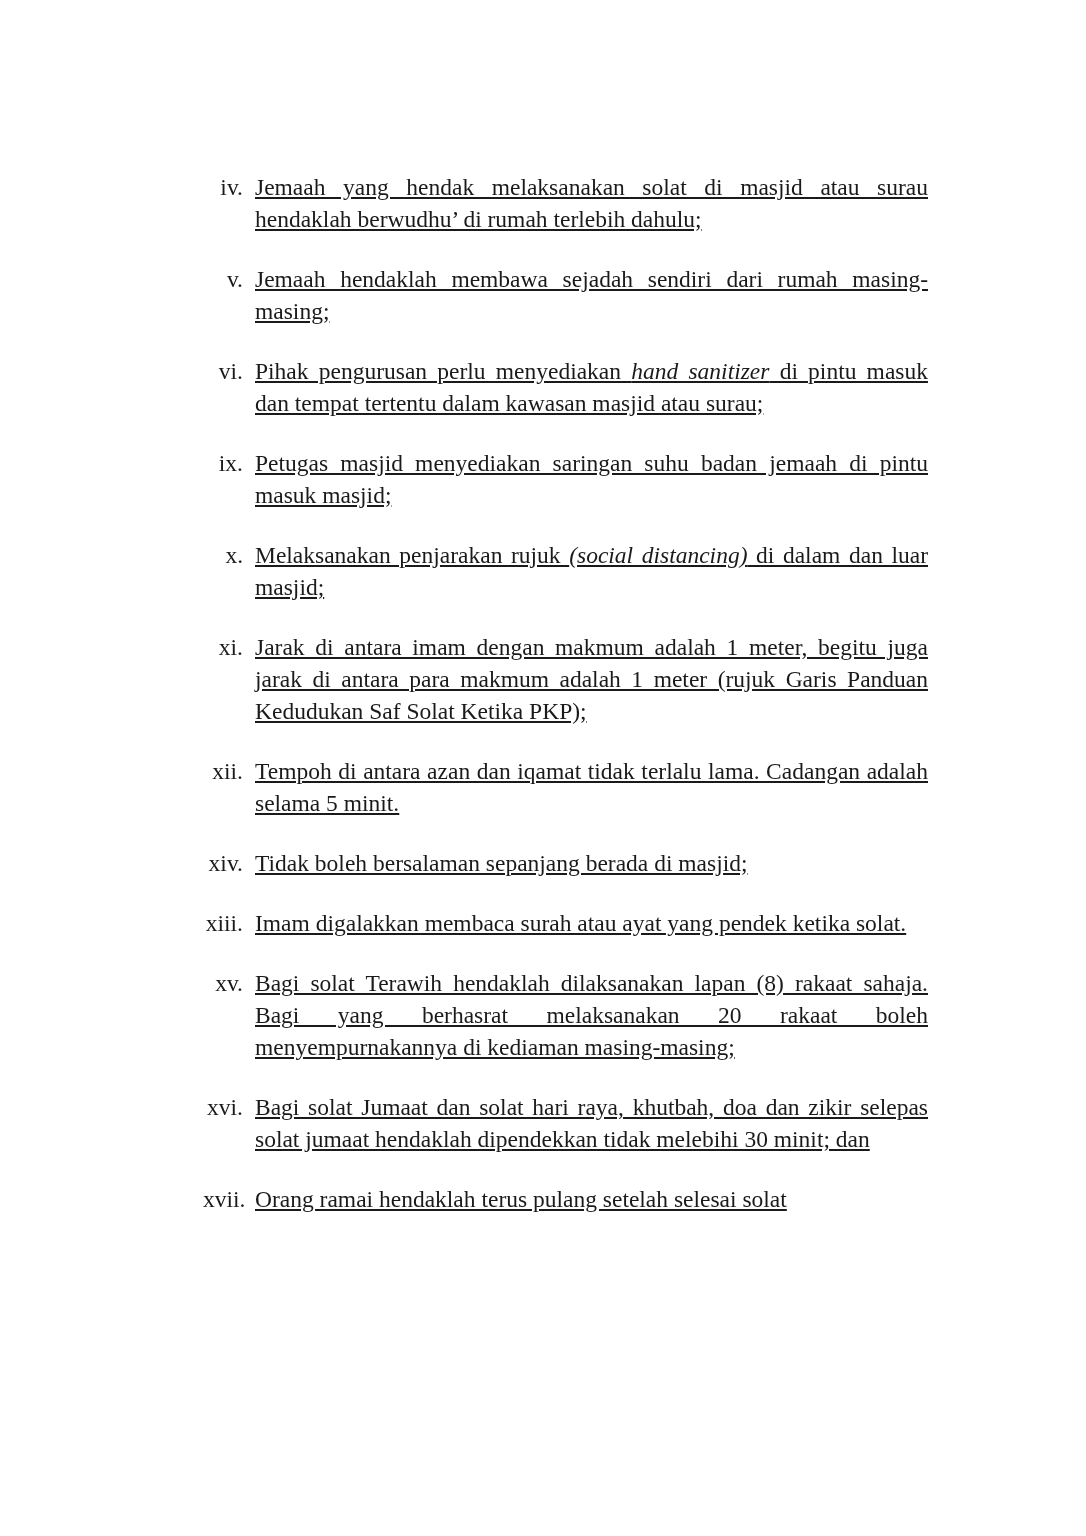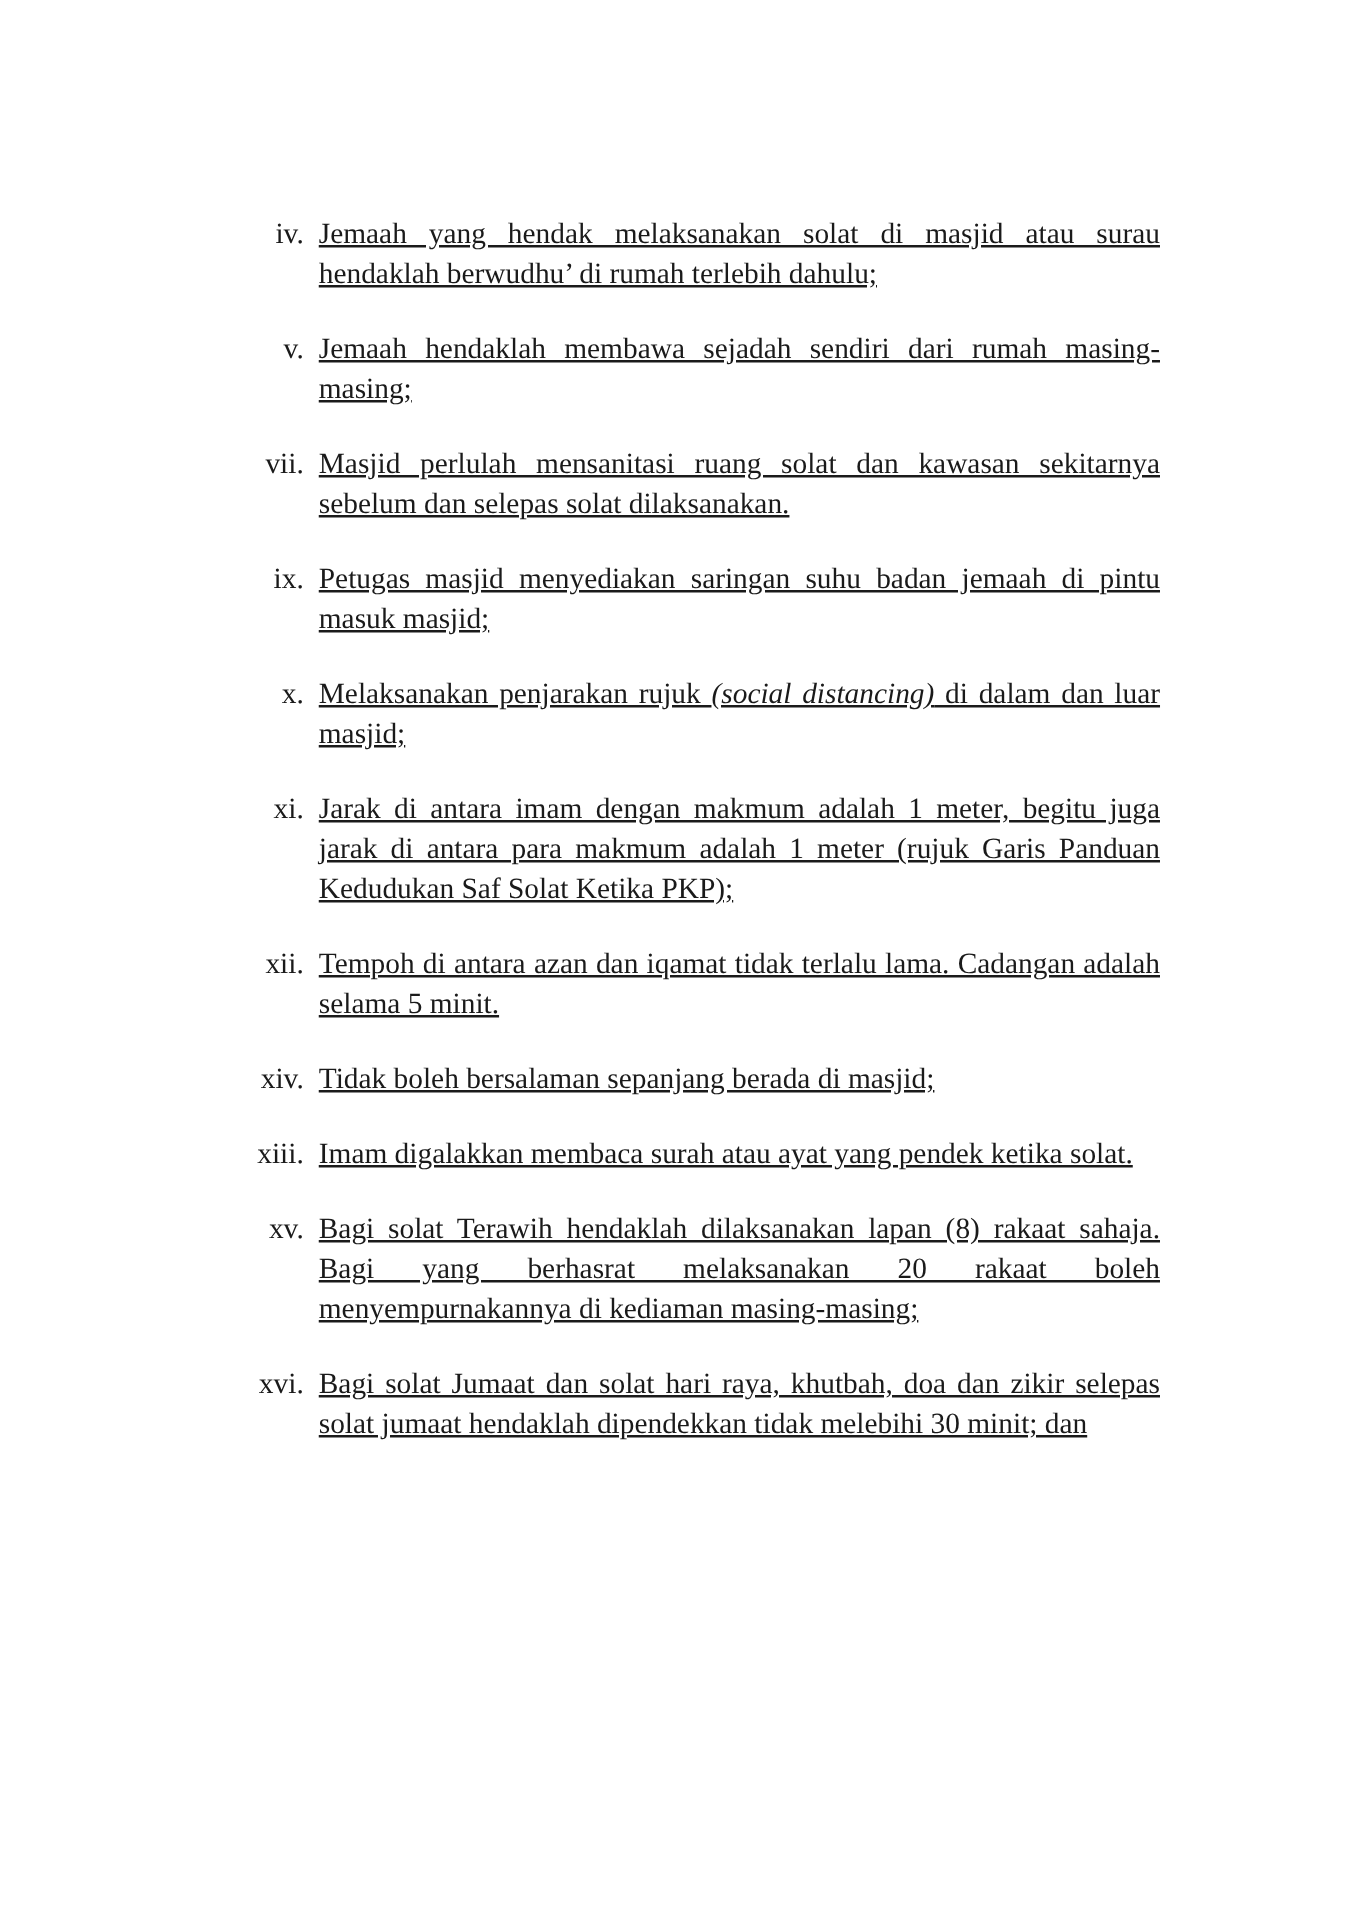--- a/index.html
+++ b/index.html
@@ -62,22 +62,22 @@
   <div class="content">
       <div class="list-item">
         <div class="marker">iv.</div>
         <div class="item-text"><span>Jemaah yang hendak melaksanakan solat di masjid atau surau hendaklah berwudhu’ di rumah terlebih dahulu;</span></div>
       </div>
       <div class="list-item">
         <div class="marker">v.</div>
         <div class="item-text"><span>Jemaah hendaklah membawa sejadah sendiri dari rumah masing-masing;</span></div>
       </div>
       <div class="list-item">
-        <div class="marker">vii.</div>
-        <div class="item-text"><span>Masjid perlulah mensanitasi ruang solat dan kawasan sekitarnya sebelum dan selepas solat dilaksanakan.</span></div>
+        <div class="marker">vi.</div>
+        <div class="item-text"><span>Pihak pengurusan perlu menyediakan </span><em>hand sanitizer</em><span> di pintu masuk dan tempat tertentu dalam kawasan masjid atau surau;</span></div>
       </div>
       <div class="list-item">
         <div class="marker">ix.</div>
         <div class="item-text"><span>Petugas masjid menyediakan saringan suhu badan jemaah di pintu masuk masjid;</span></div>
       </div>
       <div class="list-item">
         <div class="marker">x.</div>
         <div class="item-text"><span>Melaksanakan penjarakan rujuk </span><em>(social distancing)</em><span> di dalam dan luar masjid;</span></div>
       </div>
       <div class="list-item">
@@ -97,14 +97,18 @@
         <div class="item-text no-justify"><span>Imam digalakkan membaca surah atau ayat yang pendek ketika solat.</span></div>
       </div>
       <div class="list-item">
         <div class="marker">xv.</div>
         <div class="item-text"><span>Bagi solat Terawih hendaklah dilaksanakan lapan (8) rakaat sahaja. Bagi yang berhasrat melaksanakan 20 rakaat boleh menyempurnakannya di kediaman masing-masing;</span></div>
       </div>
       <div class="list-item">
         <div class="marker">xvi.</div>
         <div class="item-text"><span>Bagi solat Jumaat dan solat hari raya, khutbah, doa dan zikir selepas solat jumaat hendaklah dipendekkan tidak melebihi 30 minit; dan</span></div>
       </div>
+      <div class="list-item">
+        <div class="marker">xvii.</div>
+        <div class="item-text no-justify"><span>Orang ramai hendaklah terus pulang setelah selesai solat</span></div>
+      </div>
     </div>
 </div>
 
 </body></html>

